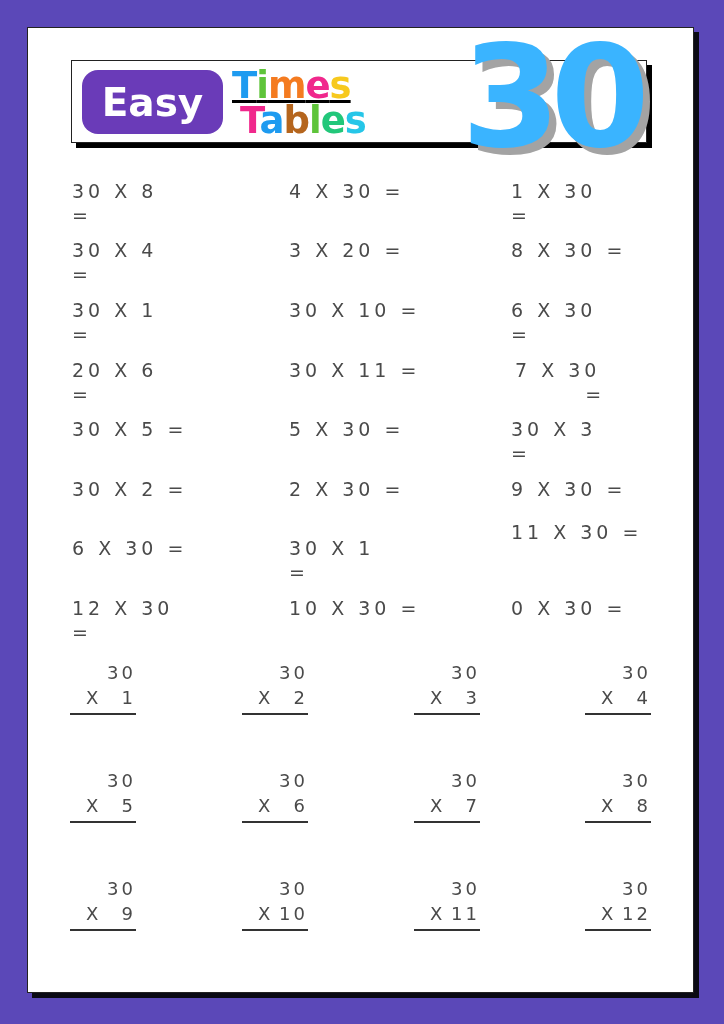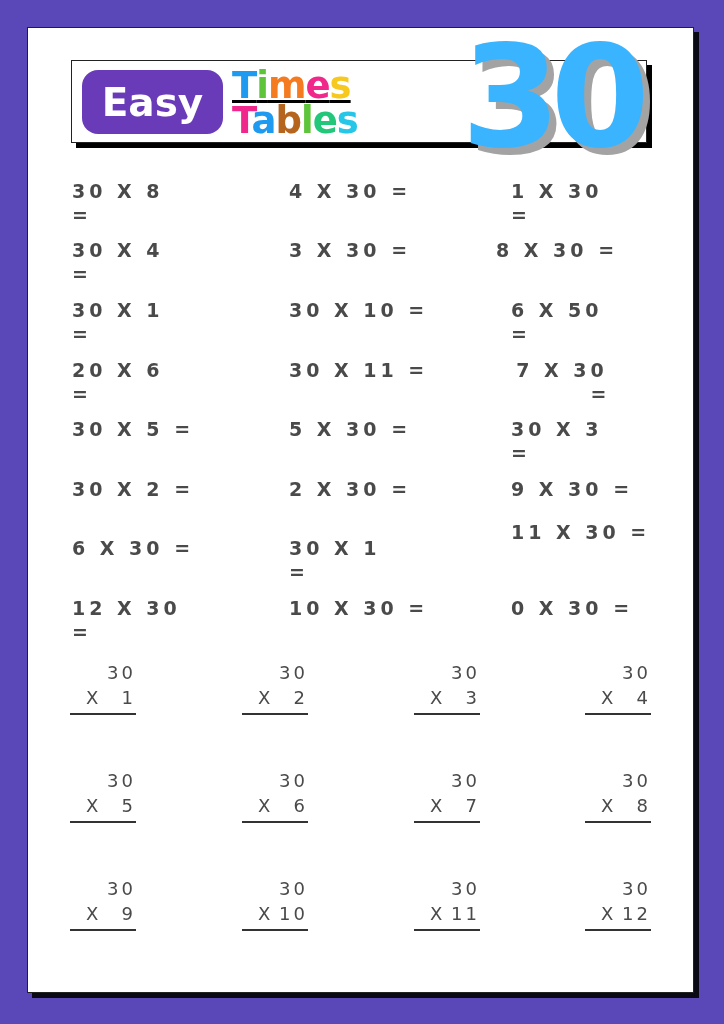--- a/index.html
+++ b/index.html
@@ -29,31 +29,31 @@
     background:#6a3bb8; border-radius:16px;
     color:#fff; font-weight:bold; font-size:39px;
     display:flex; align-items:center; justify-content:center;
     font-family:"DejaVu Sans", sans-serif; letter-spacing:0px;
   }
   .tt {
     position:absolute; left:232px; font-family:"DejaVu Sans", sans-serif;
     font-weight:bold; font-size:37px; line-height:37px; letter-spacing:-1px;
   }
   .tt.l1 { top:67px;text-decoration:underline; }
-  .tt.l2 { top:102px; }
+  .tt.l2 { top:102px;margin-left:8px; }
   .big30 {
     position:absolute; left:463px; top:28px; font-family:"DejaVu Sans", sans-serif;
     font-weight:bold; font-size:140px; line-height:140px; letter-spacing:-10px;
     color:#3ab4ff; text-shadow:7px 7px 0 #a3a3a3;
     transform:scaleX(1.02);
   }
   .hp {
     position:absolute; font-family:"DejaVu Sans", sans-serif; font-size:19px;
     color:#4a4a4a; letter-spacing:4px; white-space:pre; line-height:24px;
-    font-weight:700;
+    font-weight:400;
   }
   .vp {
     position:absolute; width:66px; font-family:"DejaVu Sans", sans-serif;
     font-size:18px; color:#4a4a4a; letter-spacing:3px; line-height:25px;
   }
   .vp .top { text-align:right; }
   .vp .bot { display:flex; justify-content:space-between; padding-left:16px; }
   .vp .line { height:1.5px; background:#333; margin-top:3px; }
 </style>
 </head>
@@ -78,33 +78,33 @@
 =</div>
 <div class="hp" style="left:72px;top:358px">20 X 6
 =</div>
 <div class="hp" style="left:72px;top:417px">30 X 5 =</div>
 <div class="hp" style="left:72px;top:477px">30 X 2 =</div>
 <div class="hp" style="left:72px;top:536px">6 X 30 =</div>
 <div class="hp" style="left:72px;top:596px">12 X 30
 =</div>
 
 <div class="hp" style="left:289px;top:179px">4 X 30 =</div>
-<div class="hp" style="left:289px;top:238px">3 X 30 =</div>
+<div class="hp" style="left:289px;top:238px">3 X 20 =</div>
 <div class="hp" style="left:289px;top:298px">30 X 10 =</div>
 <div class="hp" style="left:289px;top:358px">30 X 11 =</div>
 <div class="hp" style="left:289px;top:417px">5 X 30 =</div>
 <div class="hp" style="left:289px;top:477px">2 X 30 =</div>
 <div class="hp" style="left:289px;top:536px">30 X 1
 =</div>
 <div class="hp" style="left:289px;top:596px">10 X 30 =</div>
 
 <div class="hp" style="left:511px;top:179px">1 X 30
 =</div>
-<div class="hp" style="left:496px;top:238px">8 X 30 =</div>
-<div class="hp" style="left:511px;top:298px">6 X 50
+<div class="hp" style="left:511px;top:238px">8 X 30 =</div>
+<div class="hp" style="left:511px;top:298px">6 X 30
 =</div>
 <div class="hp" style="left:495px;top:358px">  7 X 30
          =</div>
 <div class="hp" style="left:511px;top:417px">30 X 3
 =</div>
 <div class="hp" style="left:511px;top:477px">9 X 30 =</div>
 <div class="hp" style="left:511px;top:520px">11 X 30 =</div>
 <div class="hp" style="left:511px;top:596px">0 X 30 =</div>
 
 <div id="vgrid">

